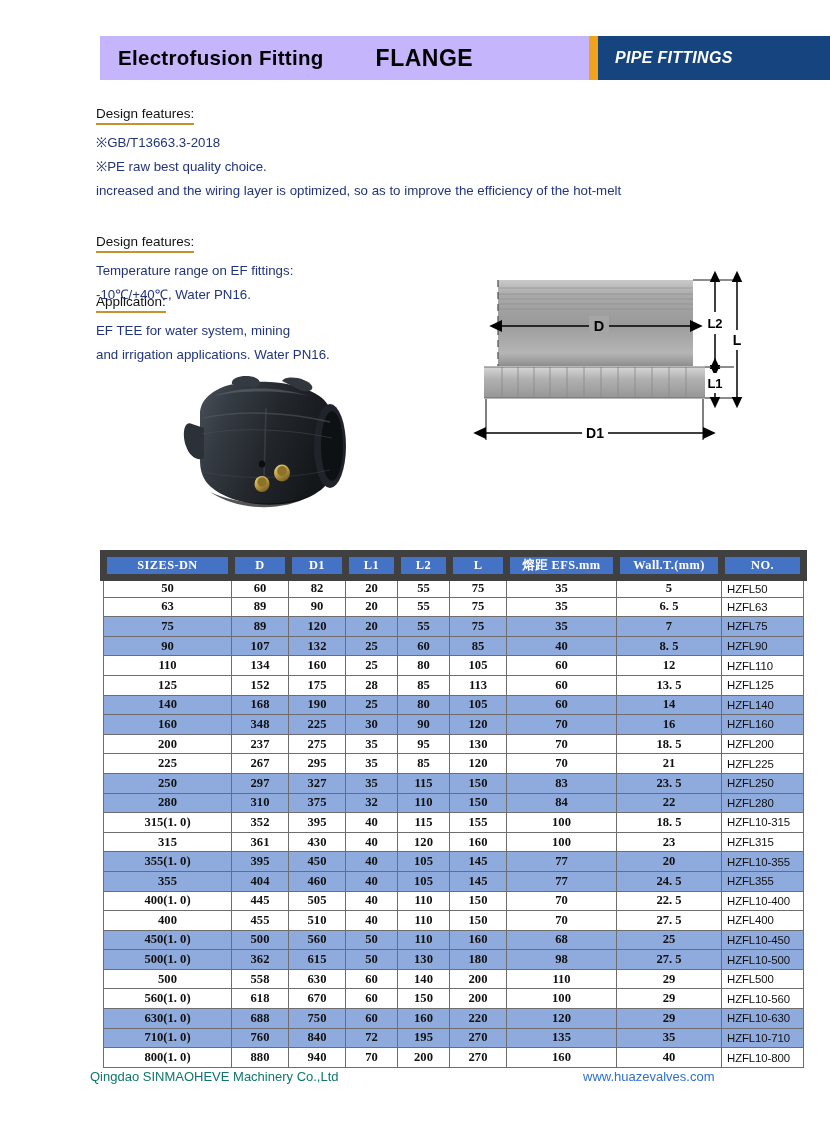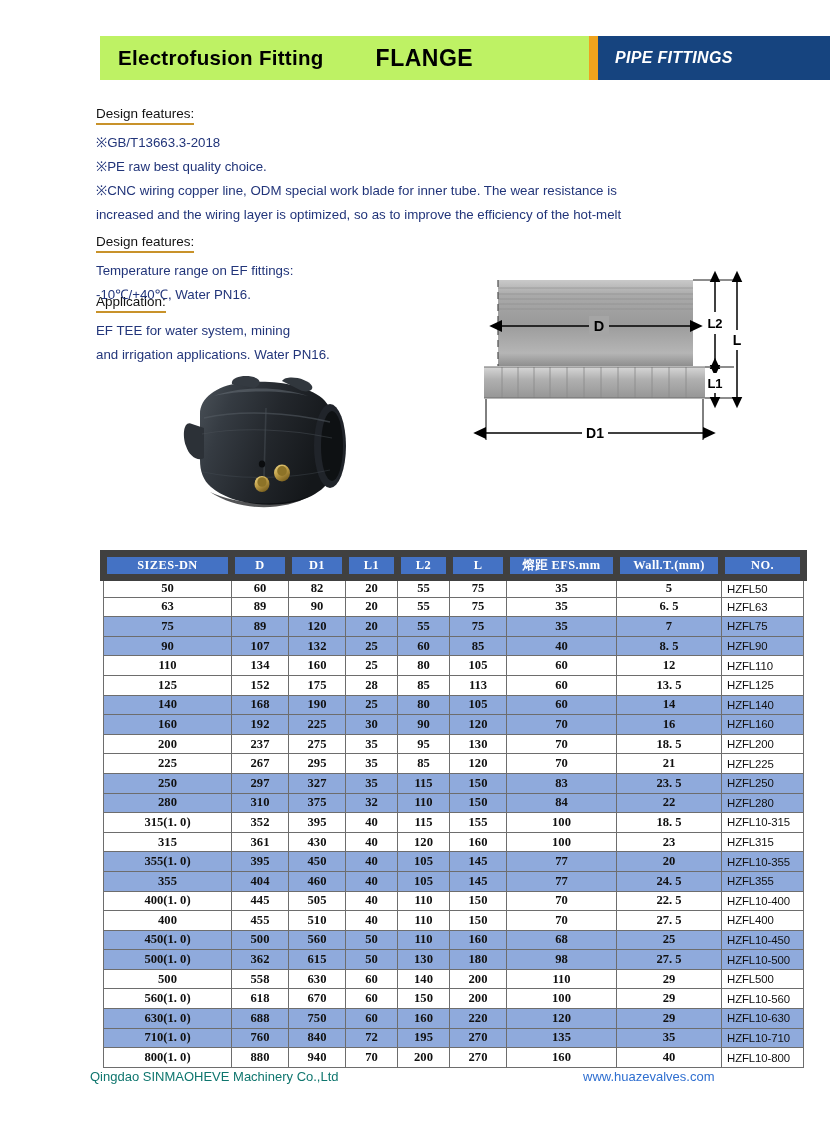--- a/index.html
+++ b/index.html
@@ -15,21 +15,21 @@
 
   
   .header-band {
     position: absolute;
     left: 100px; top: 36px;
     width: 730px; height: 44px;
     display: flex;
     align-items: stretch;
   }
   .header-gray {
-    background: #bef264;
+    background: #c4b5fd;
     flex: 0 0 489px;
     display: flex;
     align-items: center;
     padding-left: 18px;
     gap: 52px;
   }
   .hdr-title1 {
     font-size: 20.5px;
     font-weight: bold;
     color: #000000;
@@ -182,21 +182,20 @@
   <div class="header-orange"></div>
   <div class="header-navy">
     <span class="hdr-title3">PIPE FITTINGS</span>
   </div>
 </div>
 
 <div class="section" id="features-block">
   <div class="sec-heading">Design features:</div>
   <div class="sec-line">※GB/T13663.3-2018</div>
   <div class="sec-line">※PE raw best quality choice.</div>
-  <div class="sec-line wrap">※CNC wiring copper line, ODM special work blade for inner tube. The wear resistance is</div>
   <div class="sec-line wrap">increased and the wiring layer is optimized, so as to improve the efficiency of the hot-melt</div>
 </div>
 
 <div class="section" id="temp-block">
   <div class="sec-heading">Design features:</div>
   <div class="sec-line">Temperature range on EF fittings:</div>
   <div class="sec-line">-10℃/+40℃, Water PN16.</div>
 </div>
 
 <div class="section" id="app-block">
@@ -437,21 +436,21 @@
           <td>190</td>
           <td>25</td>
           <td>80</td>
           <td>105</td>
           <td>60</td>
           <td>14</td>
           <td class="no-col">HZFL140</td>
         </tr>
         <tr class="shaded">
           <td>160</td>
-          <td>192</td>
+          <td>348</td>
           <td>225</td>
           <td>30</td>
           <td>90</td>
           <td>120</td>
           <td>70</td>
           <td>16</td>
           <td class="no-col">HZFL160</td>
         </tr>
         <tr>
           <td>200</td>

